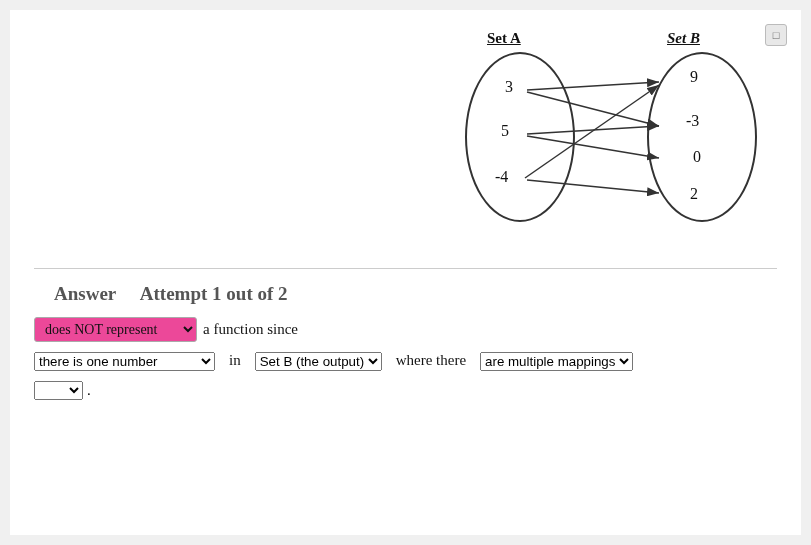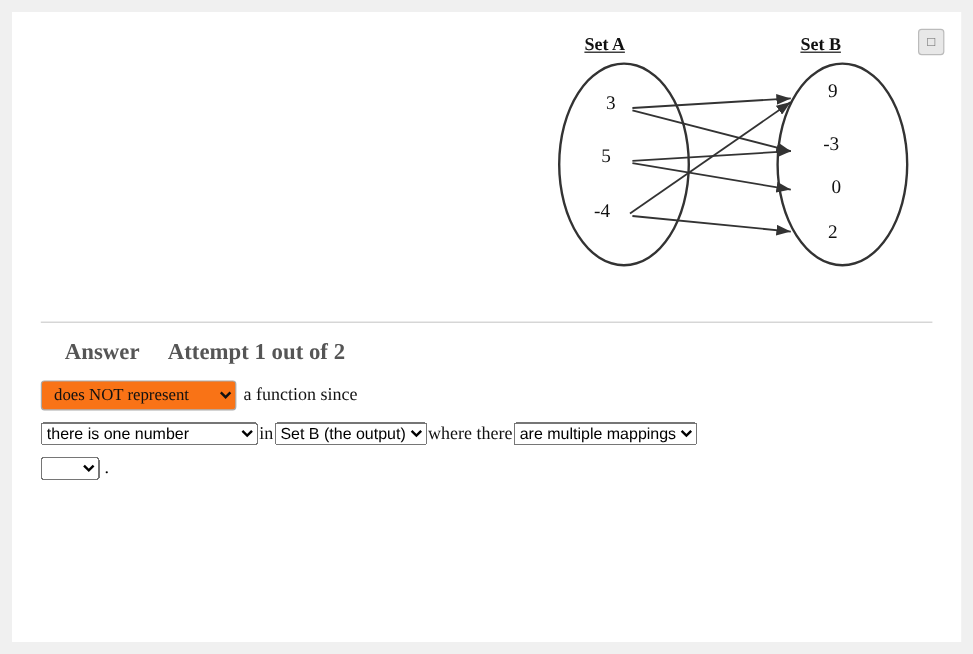--- a/index.html
+++ b/index.html
@@ -37,21 +37,21 @@
       height: 210px;
     }
     .set-label {
       font-size: 15px;
       font-weight: bold;
       text-decoration: underline;
       position: absolute;
       color: #111;
     }
     .set-label-a { left: 50px; top: 0; }
-    .set-label-b { left: 230px; top: 0; }
+    .set-label-b { left: 230px; top: 0; font-style: italic; }
     
     .oval {
       position: absolute;
       border: 2px solid #333;
       border-radius: 50%;
     }
     .oval-a {
       left: 28px;
       top: 22px;
       width: 110px;
@@ -113,30 +113,30 @@
       font-size: 15px;
       color: #111;
       margin-bottom: 10px;
     }
     .answer-row select {
       font-size: 14px;
       font-family: Georgia, serif;
       border: 1px solid #aaa;
       border-radius: 3px;
       padding: 3px 22px 3px 6px;
-      background: #f97316;
+      background: #ec4899;
       appearance: auto;
       cursor: pointer;
       color: #111;
     }
     .answer-row-2 {
       display: flex;
-      align-items: flex-end;
+      align-items: flex-start;
       flex-wrap: wrap;
-      gap: 1px;
+      gap: 14px;
       font-size: 15px;
       color: #111;
       margin-bottom: 10px;
     }
     .answer-row-3 {
       display: flex;
       align-items: center;
       gap: 4px;
       font-size: 15px;
     }

